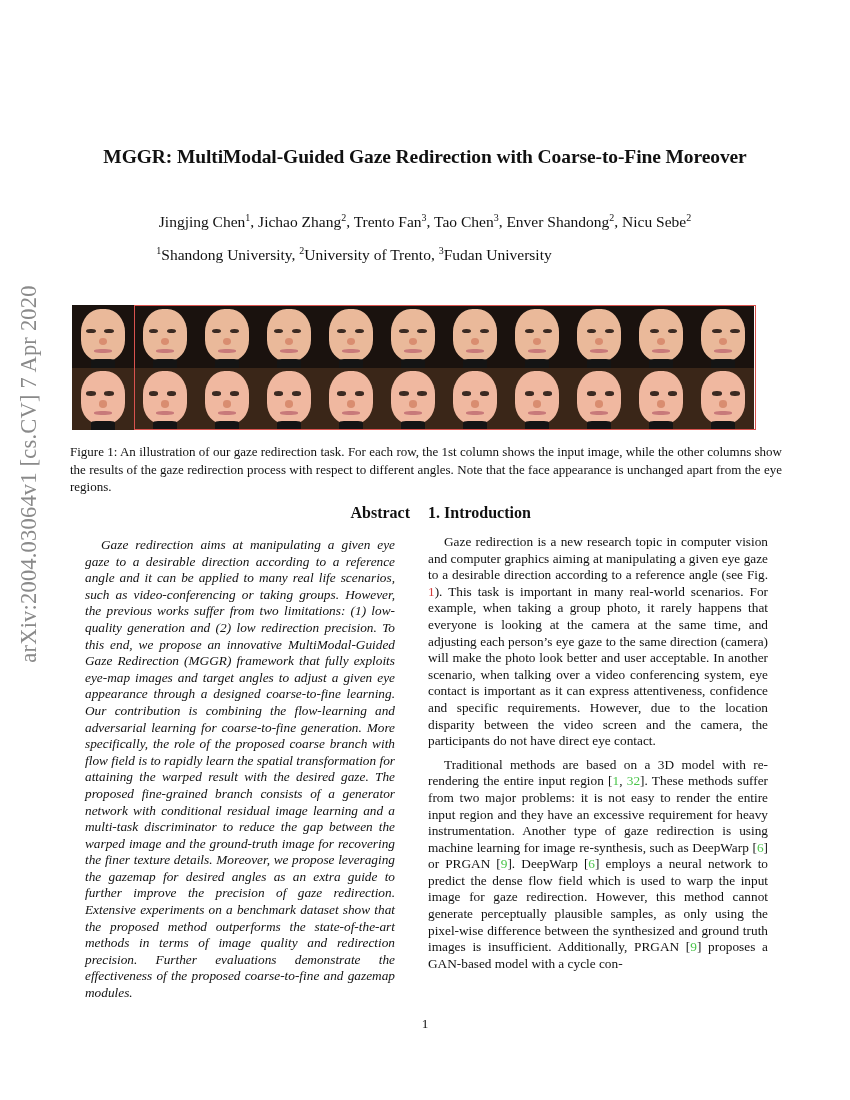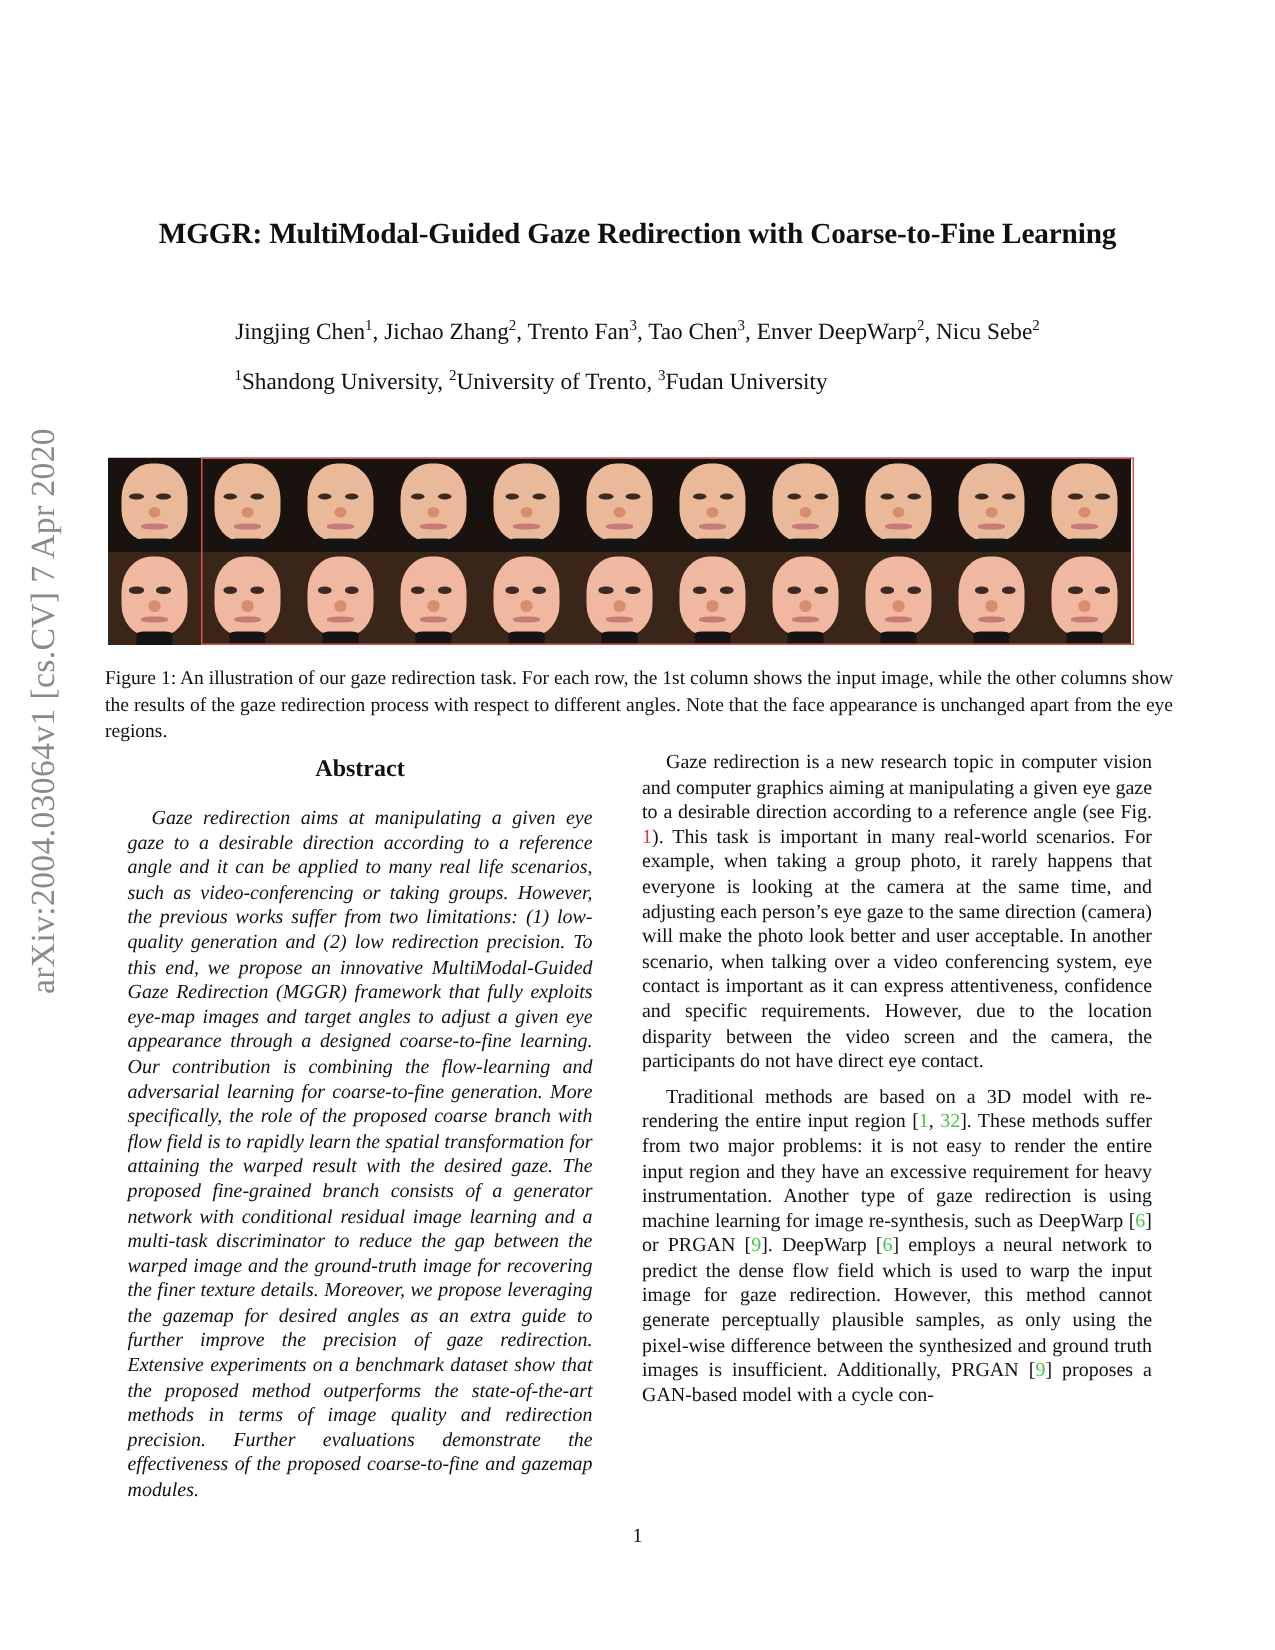--- a/index.html
+++ b/index.html
@@ -26,42 +26,42 @@
   .face .lips { position: absolute; left: 36%; width: 28%; top: 70%; height: 6%; border-radius: 40%; background: #c8797a; }
   .face .mask { position: absolute; left: 30%; width: 40%; bottom: 0; height: 14%; background: #141414; border-radius: 20% 20% 0 0; }
   .row1 .skin { background: #eab99a; }
   .row2 .skin { background: #f0b8a0; }
   .row2 .bg { background: #3a2618; }
   .red-frame { position: absolute; left: 62px; top: 0; width: 620px; height: 123px; border: 1.5px solid #d9534f; pointer-events: none; }
   .caption { position: absolute; left: 70px; top: 443px; width: 712px; font-size: 13px; line-height: 17.5px; text-align: justify; }
   .col { position: absolute; top: 500px; width: 340px; }
   .col.left { left: 70px; }
   .col.right { left: 428px; }
-  .abs-heading { text-align: center; font-weight: bold; font-size: 16px; margin: 4px 0 12px 0; }
+  .abs-heading { text-align: right; font-weight: bold; font-size: 16px; margin: 4px 0 12px 0; }
   .sec-heading { font-weight: bold; font-size: 16px; margin: 4px 0 12px 0; }
   .abstract { font-style: italic; font-size: 13.3px; line-height: 16.6px; text-align: justify; text-indent: 16px; margin: 15px; hyphens: manual; }
   .body-p { font-size: 13.3px; line-height: 16.6px; text-align: justify; text-indent: 16px; margin: 0 0 7px 0; }
   .ref { color: #49c449; } .figref { color: #d23b3b; }
   .page-num { position: absolute; top: 1016px; left: 0; width: 850px; text-align: center; font-size: 13.3px; }
 </style>
 </head>
 <body>
 
 <div class="arxiv-stamp">
   <span>arXiv:2004.03064v1  [cs.CV]  7 Apr 2020</span>
 </div>
 
-<div class="title">MGGR: MultiModal-Guided Gaze Redirection with Coarse-to-Fine Learning</div>
+<div class="title">MGGR: MultiModal-Guided Gaze Redirection with Coarse-to-Fine Moreover</div>
 
 <div class="authors">
   <span><span>Jingjing Chen</span><sup>1</sup></span>,
   <span><span>Jichao Zhang</span><sup>2</sup></span>,
   <span><span>Trento Fan</span><sup>3</sup></span>,
   <span><span>Tao Chen</span><sup>3</sup></span>,
-  <span><span>Enver DeepWarp</span><sup>2</sup></span>,
+  <span><span>Enver Shandong</span><sup>2</sup></span>,
   <span><span>Nicu Sebe</span><sup>2</sup></span>
 </div>
 
 <div class="affils">
   <span><sup>1</sup><span>Shandong University</span></span>,
   <span><sup>2</sup><span>University of Trento</span></span>,
   <span><sup>3</sup><span>Fudan University</span></span>
 </div>
 
 <div class="figure">
@@ -269,17 +269,18 @@
 </div>
 
 <div class="caption">Figure 1: An illustration of our gaze redirection task. For each row, the 1st column shows the input image, while the other columns show the results of the gaze redirection process with respect to different angles. Note that the face appearance is unchanged apart from the eye regions.</div>
 
 <div class="col left">
   <div class="abs-heading">Abstract</div>
   <p class="abstract">Gaze redirection aims at manipulating a given eye gaze to a desirable direction according to a reference angle and it can be applied to many real life scenarios, such as video-conferencing or taking groups. However, the previous works suffer from two limitations: (1) low-quality generation and (2) low redirection precision. To this end, we propose an innovative MultiModal-Guided Gaze Redirection (MGGR) framework that fully exploits eye-map images and target angles to adjust a given eye appearance through a designed coarse-to-fine learning. Our contribution is combining the flow-learning and adversarial learning for coarse-to-fine generation. More specifically, the role of the proposed coarse branch with flow field is to rapidly learn the spatial transformation for attaining the warped result with the desired gaze. The proposed fine-grained branch consists of a generator network with conditional residual image learning and a multi-task discriminator to reduce the gap between the warped image and the ground-truth image for recovering the finer texture details. Moreover, we propose leveraging the gazemap for desired angles as an extra guide to further improve the precision of gaze redirection. Extensive experiments on a benchmark dataset show that the proposed method outperforms the state-of-the-art methods in terms of image quality and redirection precision. Further evaluations demonstrate the effectiveness of the proposed coarse-to-fine and gazemap modules.</p>
 </div>
 
 <div class="col right">
+  <div class="sec-heading">1. Introduction</div>
   <p class="body-p"><span>Gaze redirection is a new research topic in computer vision and computer graphics aiming at manipulating a given eye gaze to a desirable direction according to a reference angle (see Fig. </span><span class="figref">1</span><span>). This task is important in many real-world scenarios. For example, when taking a group photo, it rarely happens that everyone is looking at the camera at the same time, and adjusting each person’s eye gaze to the same direction (camera) will make the photo look better and user acceptable. In another scenario, when talking over a video conferencing system, eye contact is important as it can express attentiveness, confidence and specific requirements. However, due to the location disparity between the video screen and the camera, the participants do not have direct eye contact.</span></p>
   <p class="body-p"><span>Traditional methods are based on a 3D model with re-rendering the entire input region [</span><span class="ref">1</span><span>, </span><span class="ref">32</span><span>]. These methods suffer from two major problems: it is not easy to render the entire input region and they have an excessive requirement for heavy instrumentation. Another type of gaze redirection is using machine learning for image re-synthesis, such as DeepWarp [</span><span class="ref">6</span><span>] or PRGAN [</span><span class="ref">9</span><span>]. DeepWarp [</span><span class="ref">6</span><span>] employs a neural network to predict the dense flow field which is used to warp the input image for gaze redirection. However, this method cannot generate perceptually plausible samples, as only using the pixel-wise difference between the synthesized and ground truth images is insufficient. Additionally, PRGAN [</span><span class="ref">9</span><span>] proposes a GAN-based model with a cycle con-</span></p>
 </div>
 
 <div class="page-num">1</div>
 
 </body></html>

